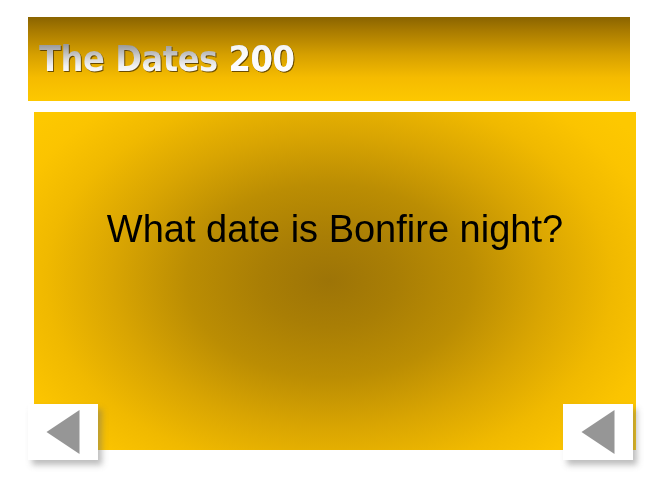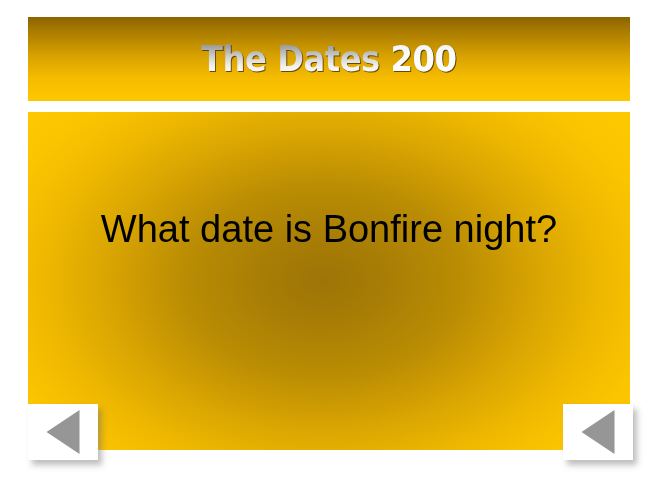--- a/index.html
+++ b/index.html
@@ -32,21 +32,20 @@
     width: 602px;
     height: 84px;
     background: linear-gradient(to bottom,
                 #8a6400 0%,
                 #a87a00 16%,
                 #d6a000 45%,
                 #f5bb00 72%,
                 #fdc800 100%);
     display: flex;
     align-items: center;
-    justify-content: center;
   }
 
   #title-text {
     font-family: "DejaVu Sans", sans-serif;
     font-weight: bold;
     font-size: 35px;
     letter-spacing: -0.5px;
     line-height: 1;
     white-space: nowrap;
     transform: scaleX(0.92);
@@ -69,21 +68,21 @@
                       #ffffff 100%);
     -webkit-background-clip: text;
     background-clip: text;
     color: transparent;
     -webkit-text-fill-color: transparent;
   }
 
   
   #body-panel {
     position: absolute;
-    left: 28px;
+    left: 34px;
     top: 112px;
     width: 602px;
     height: 338px;
     background:
       radial-gradient(ellipse 62% 75% at 49% 50%,
                       #9d7407 0%,
                       #a97e05 18%,
                       #bb8d03 38%,
                       #d9a502 58%,
                       #f0b900 76%,

